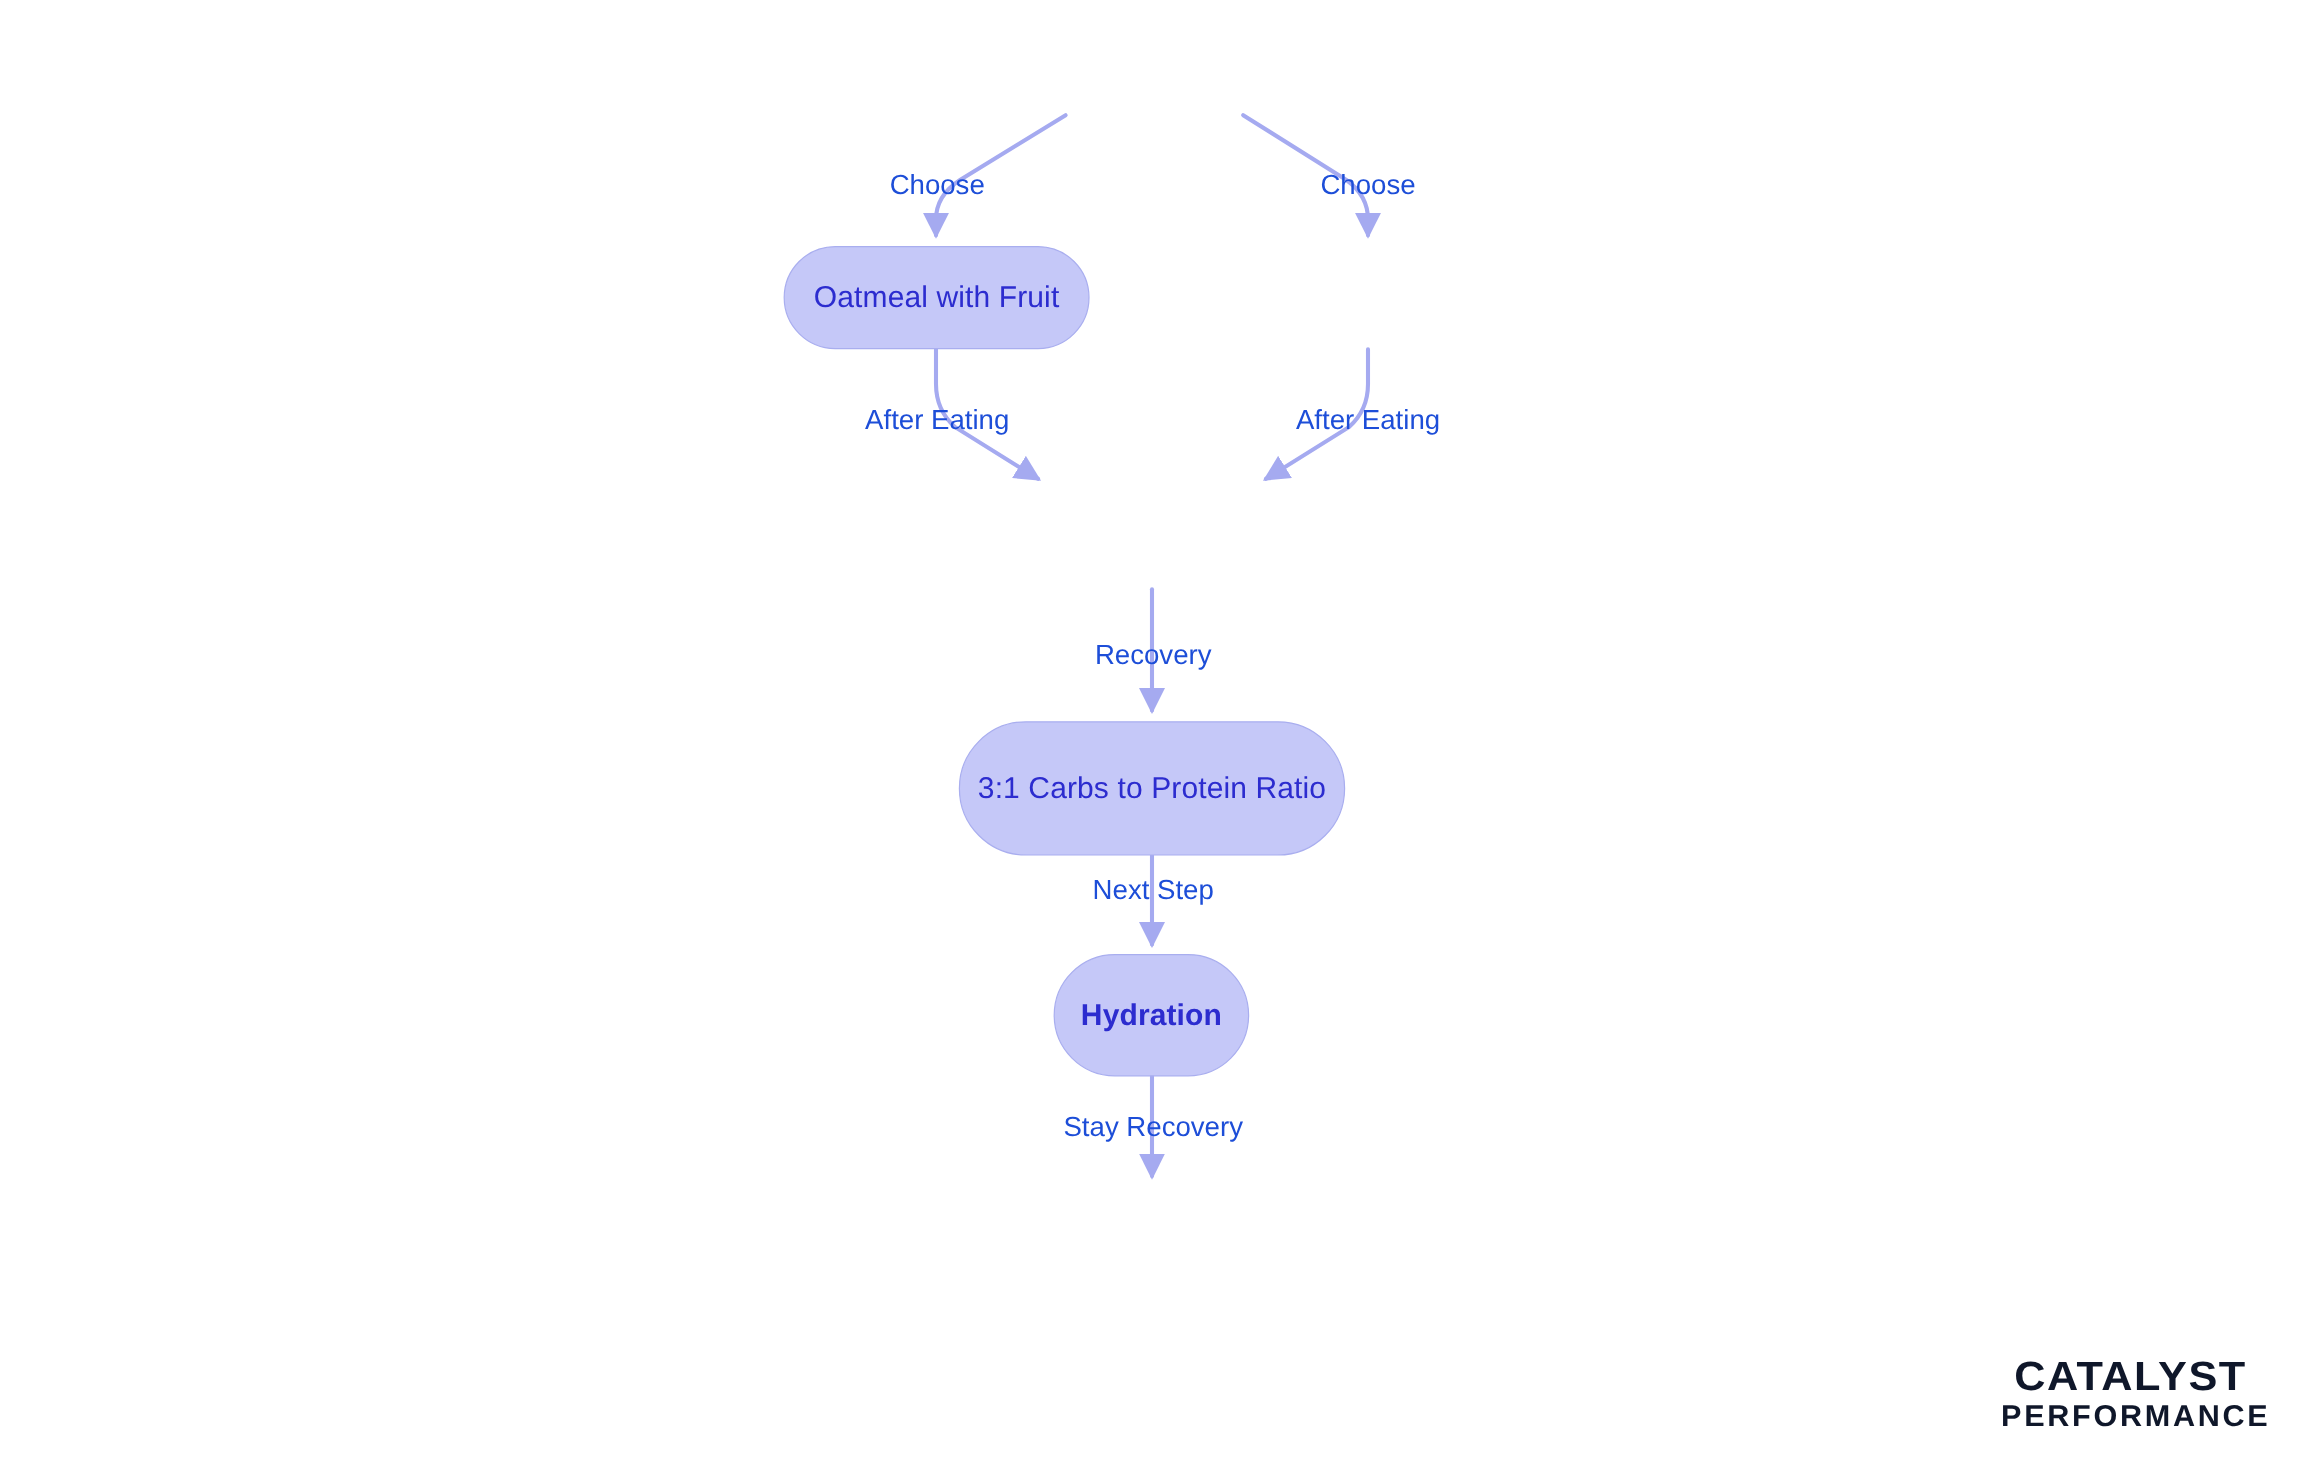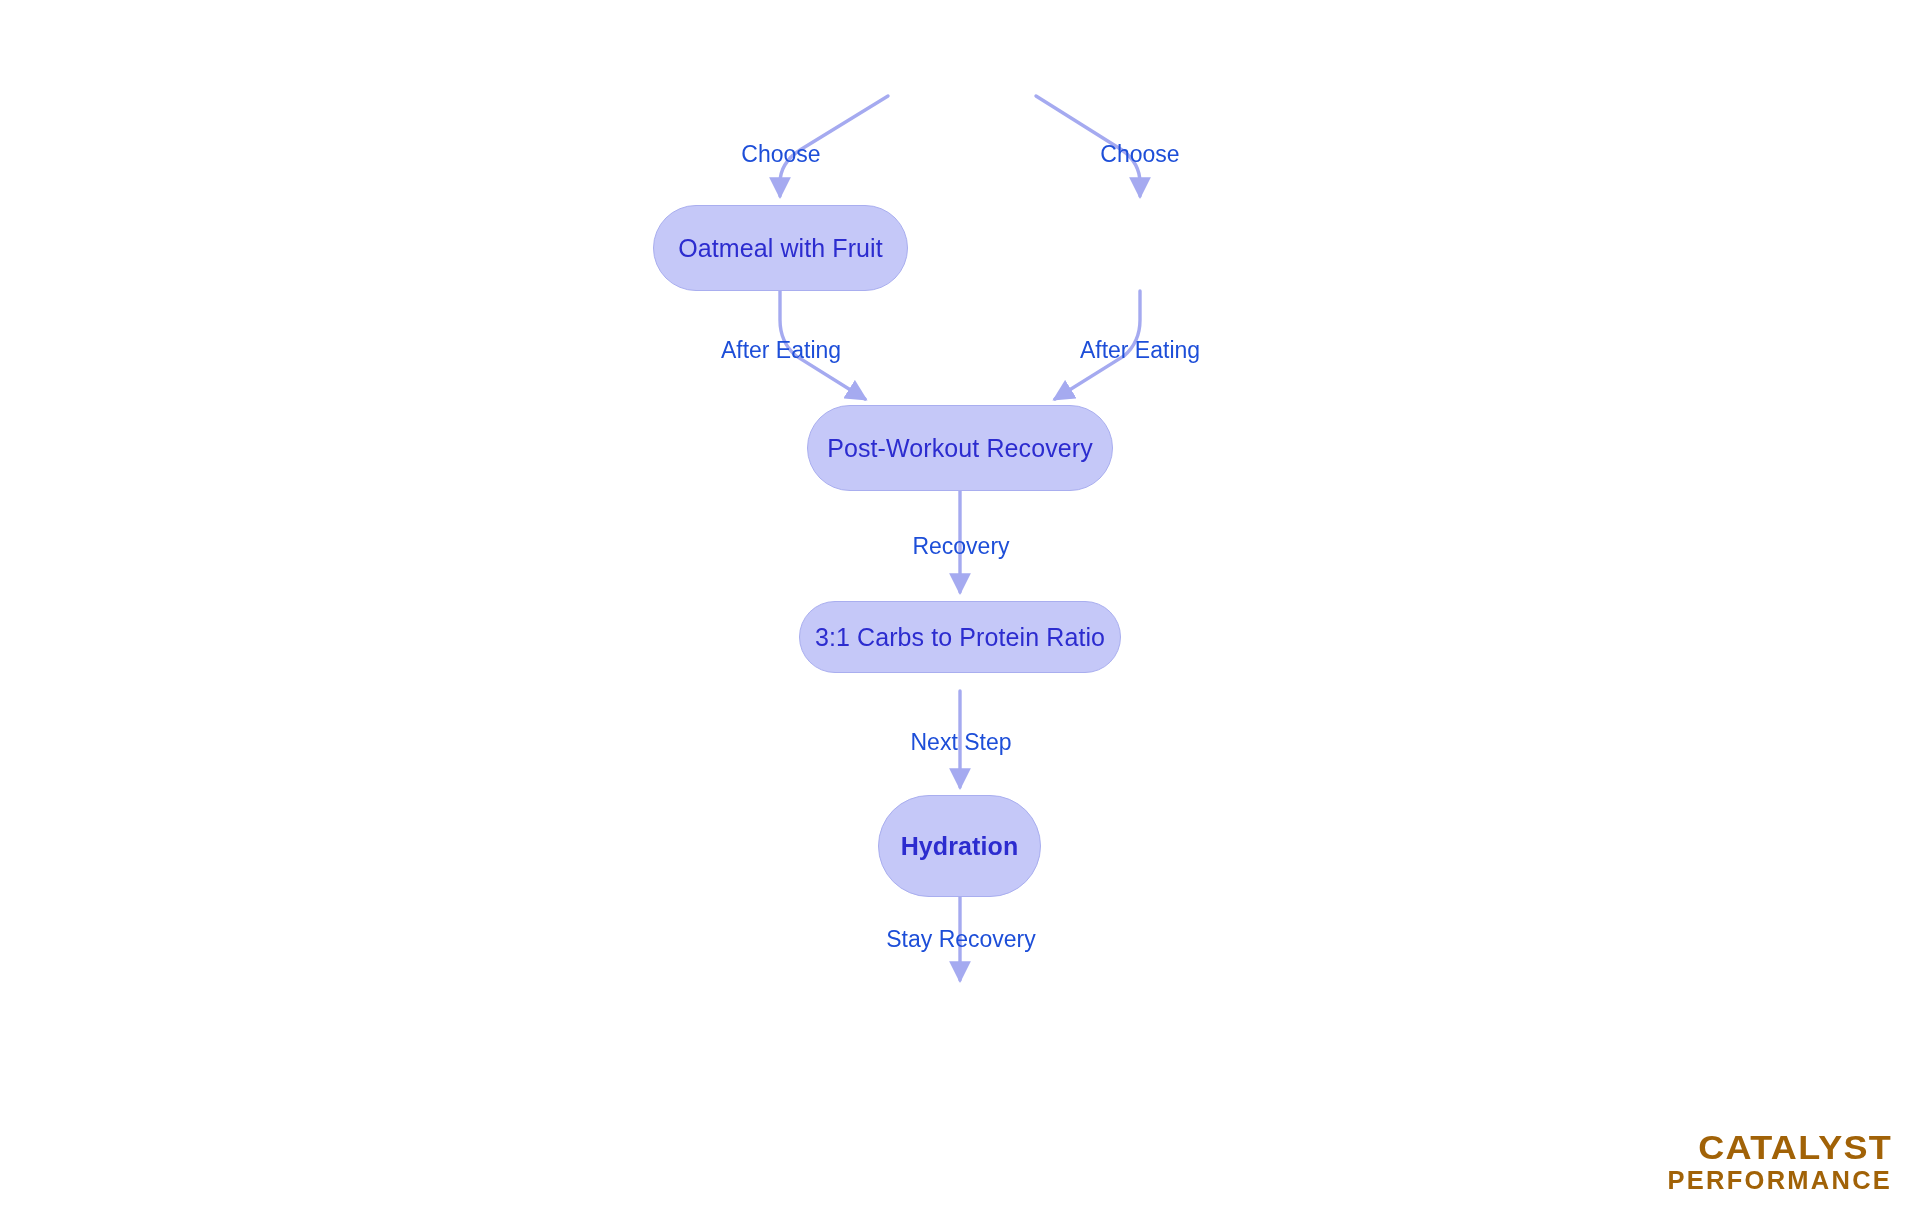--- a/index.html
+++ b/index.html
@@ -55,22 +55,22 @@
     line-height: 1;
     white-space: nowrap;
     z-index: 3;
     transform: translate(-50%, -50%);
     background: transparent;
   }
   .logo {
     position: absolute;
     right: 28px;
     bottom: 22px;
-    text-align: right;
-    color: #a16207;
+    text-align: center;
+    color: #0f172a;
     z-index: 4;
     user-select: none;
   }
   .logo-top {
     display: block;
     font-family: "Liberation Sans", sans-serif;
     font-weight: 700;
     font-size: 34px;
     letter-spacing: 1.2px;
     line-height: 1.02;
@@ -115,25 +115,22 @@
 
     <path d="M 960 879 L 960 980" fill="none" stroke="#a5aaf0" stroke-width="3.4" stroke-linecap="round" marker-end="url(#arrow)"></path>
   </svg>
 
 
   <div class="node" style="left:653px; top:205px; width:255px; height:86px;text-align:right;">
     <span class="node-label">Oatmeal with Fruit</span>
   </div>
 
 
-  <div class="node" style="left:807px; top:405px; width:306px; height:86px;">
-    <span class="node-label">Post-Workout Recovery</span>
-  </div>
 
-  <div class="node" style="left:799px; top:601px; width:322px; height:72px;">
+  <div class="node" style="left:799px; top:601px; width:322px; height:112px;">
     <span class="node-label">3:1 Carbs to Protein Ratio</span>
   </div>
 
   <div class="node" style="left:878px; top:795px; width:163px; height:102px;font-weight:bold;">
     <span class="node-label">Hydration</span>
   </div>
 
 
   <div class="edge-label" style="left:781px; top:154px;">Choose</div>
 

